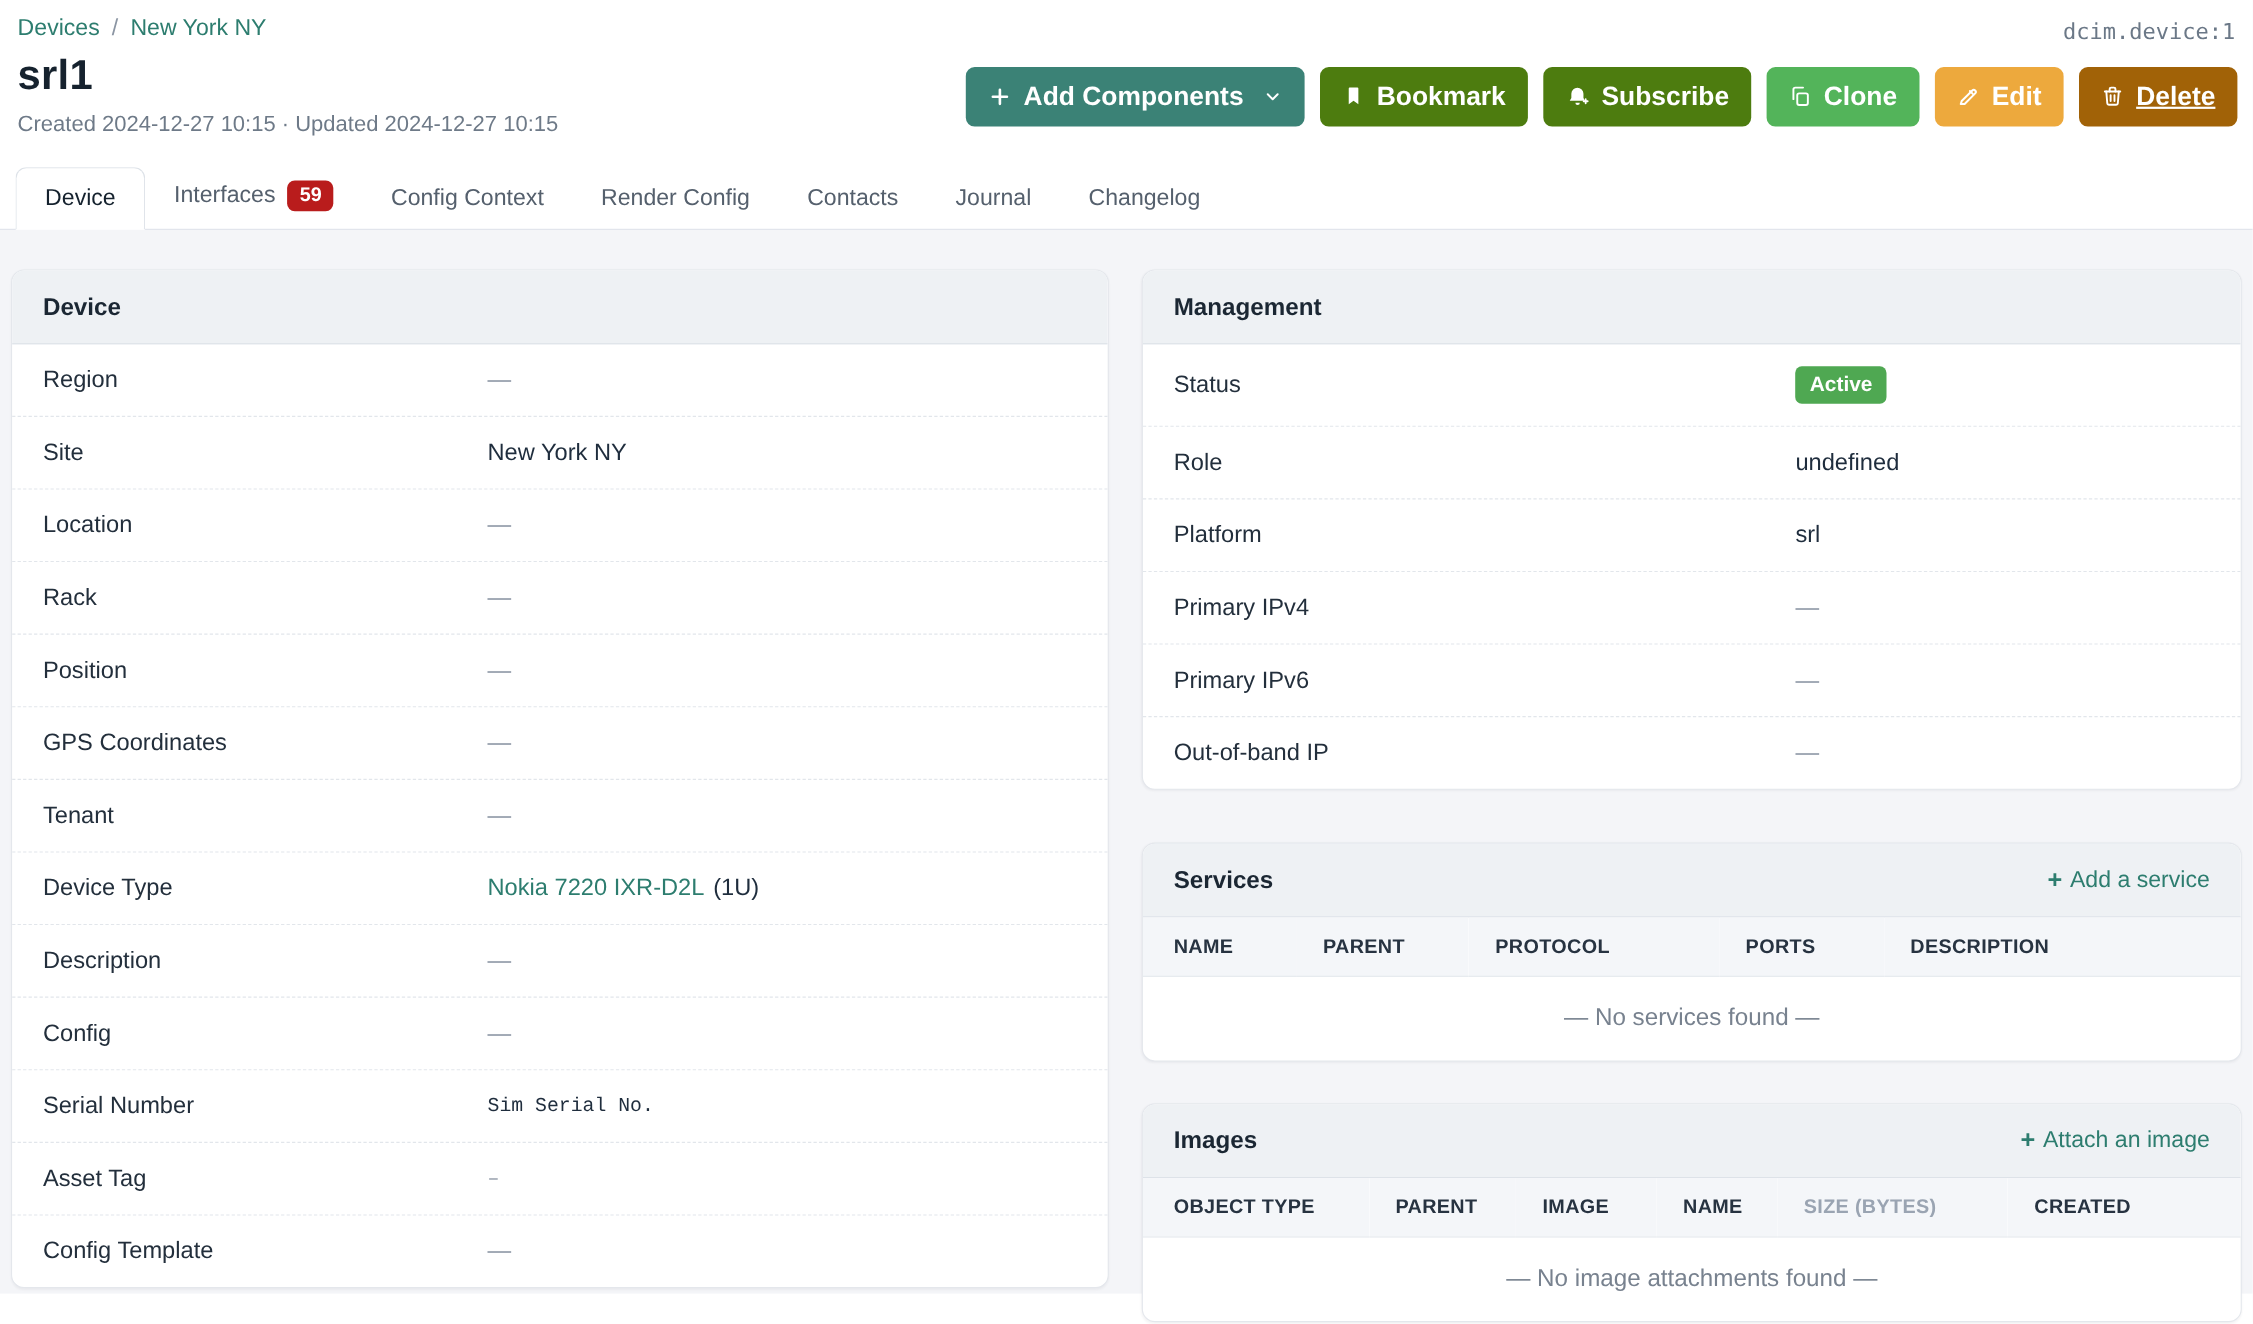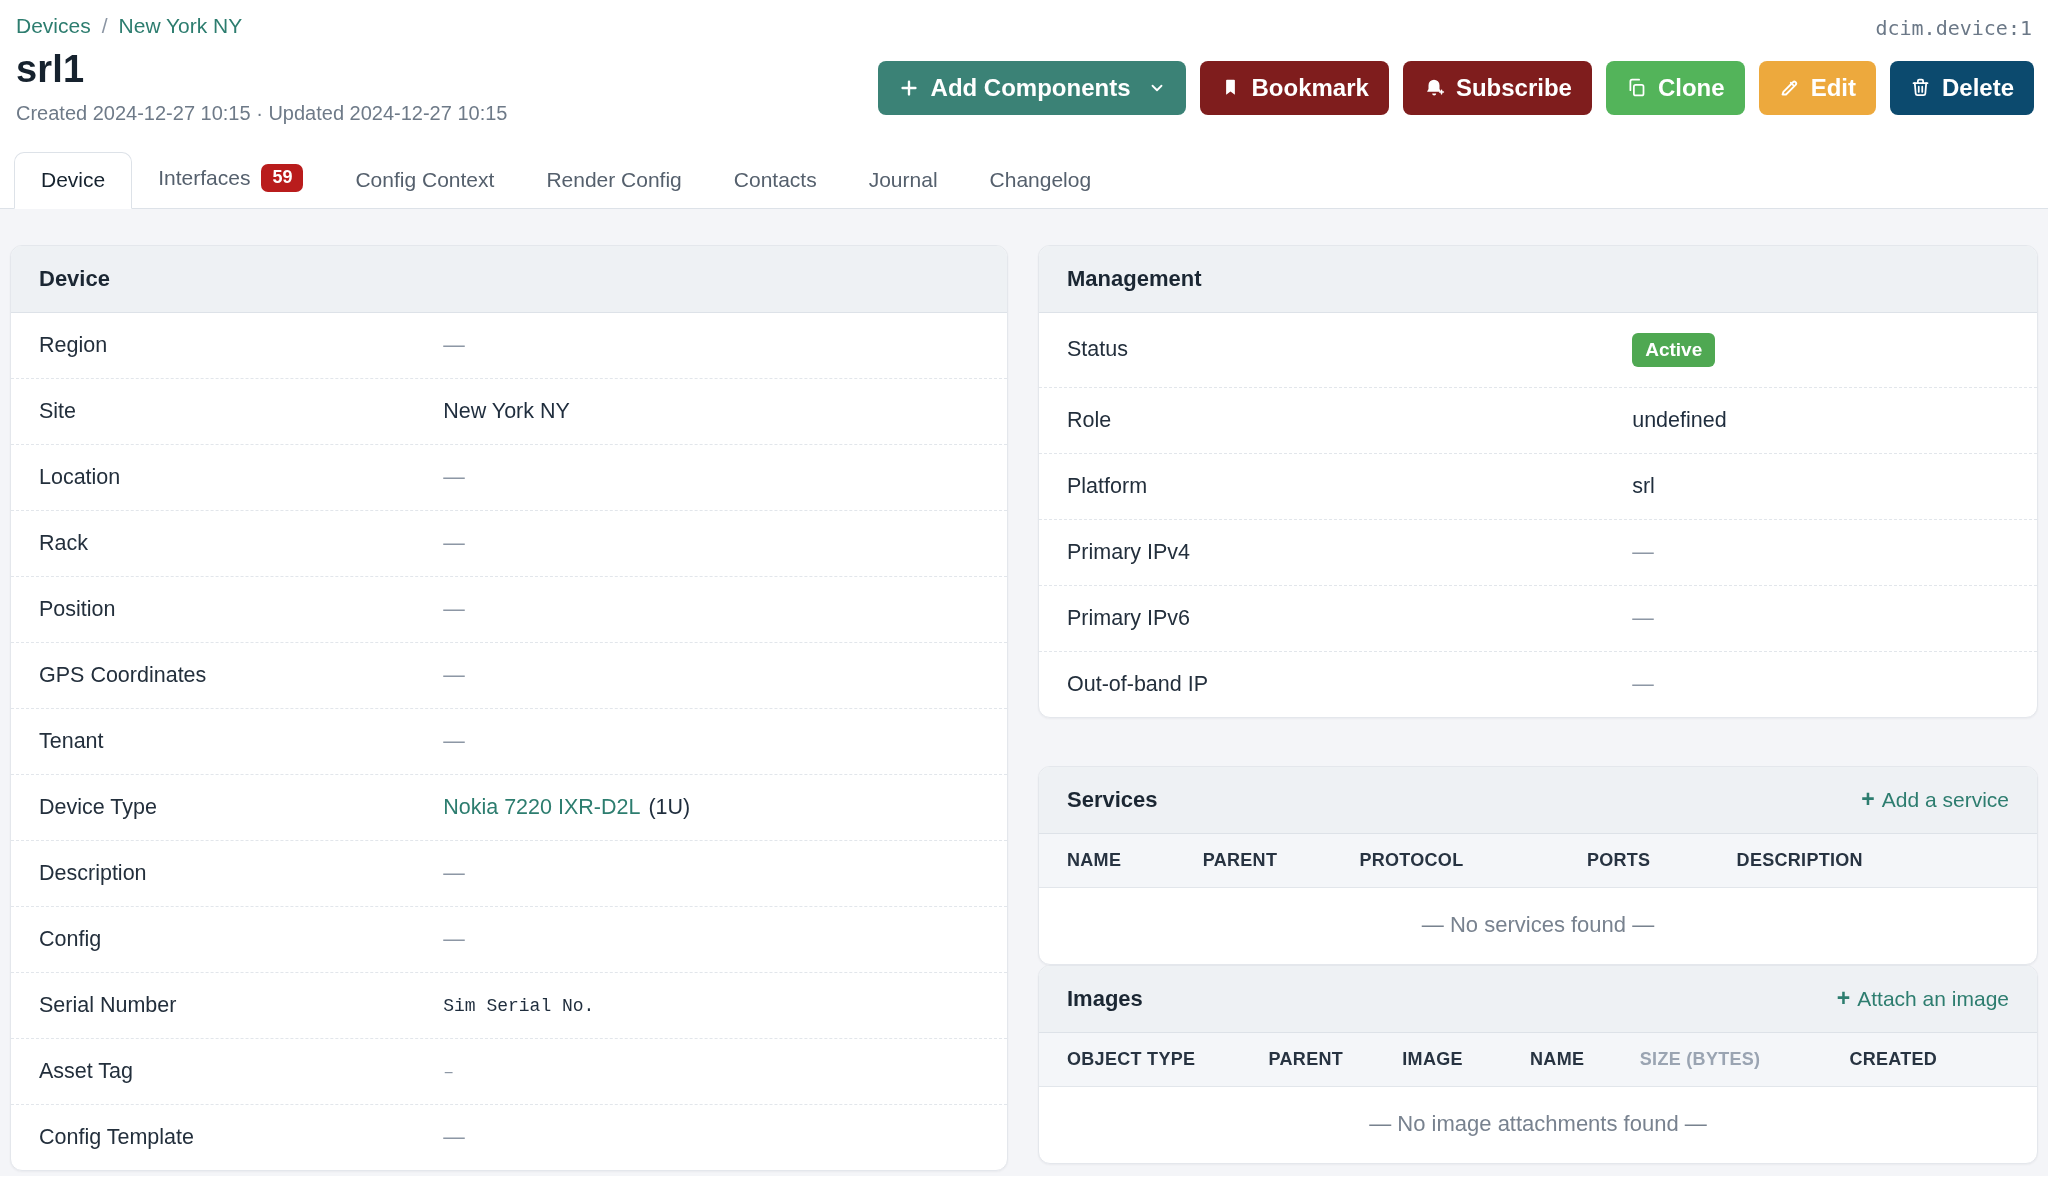--- a/index.html
+++ b/index.html
@@ -33,24 +33,24 @@
 
   .actions { display:flex; gap:14px; margin-top:2px; }
   .btn {
     display:flex; align-items:center; gap:11px;
     height:54px; padding:0 20px; border:none; border-radius:8px;
     font-family:"Liberation Sans",sans-serif;
     font-size:24px; font-weight:600; color:#fff; cursor:pointer; white-space:nowrap;
   }
   .btn svg { display:block; }
   .btn-primary { background:#3b8276; }
-  .btn-info    { background:#7f1d1d; }
+  .btn-info    { background:#4d7c0f; }
   .btn-success { background:#53b45a; }
   .btn-warning { background:#eda93d; }
-  .btn-danger  { background:#0c4a6e; }
+  .btn-danger  { background:#a16207;text-decoration:underline; }
   .caret { margin-left:6px; }
 
   
   .tabs {
     display:flex; align-items:flex-end; margin-top:22px; padding:0 14px;
     border-bottom:1px solid #dde2e8; height:62px;
   }
   .tab {
     padding:15px 26px 16px; font-size:21px; color:#55606d; cursor:pointer;
     display:flex; align-items:center; gap:11px; border-radius:10px 10px 0 0;
@@ -96,21 +96,21 @@
   .kv-value { color:#1f2d3d; }
   .v-dash { color:#8d97a5; }
   .v-mono { font-family:Liberation Mono, monospace; font-size:18px; }
   .v-suffix { margin-left:8px; }
   .status-badge {
     display:inline-block; background:#4fa852; color:#fff;
     font-size:19px; font-weight:700; border-radius:6px; padding:6px 13px; line-height:1.15;
   }
 
   .mt-services { margin-top:48px; }
-  .mt-images   { }
+  .mt-images   { margin-top:38px; }
 
   table.obj-table { width:100%; border-collapse:collapse; table-layout:fixed; }
   .obj-table thead th {
     background:#f4f6f9; border-bottom:1px solid #e2e6eb;
     font-size:18px; font-weight:700; color:#273341; letter-spacing:.3px;
     text-align:left; padding:16px 8px 16px 24px; white-space:nowrap; overflow:hidden;
   }
   .obj-table thead th:first-child { padding-left:28px; }
   .obj-table th.muted { color:#9aa4b2; }
   .obj-table td.empty-cell {

